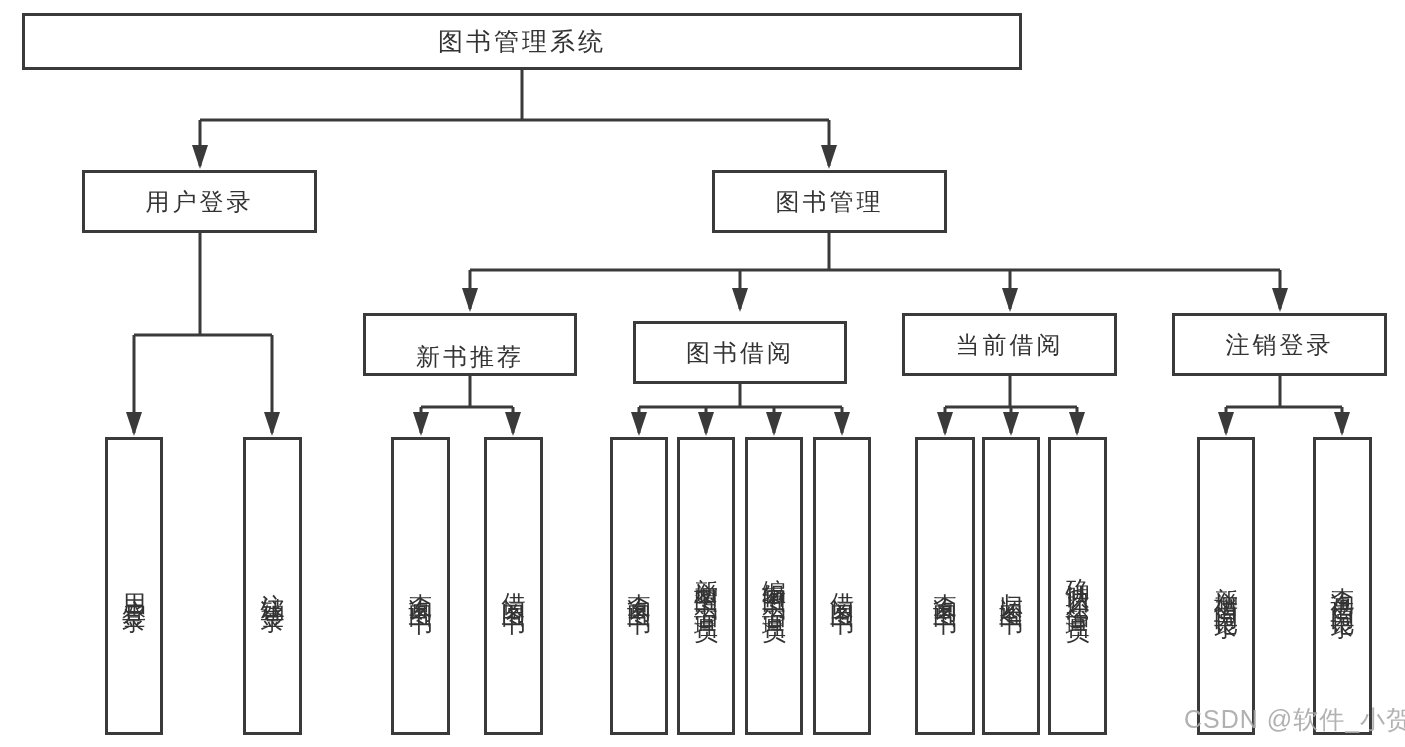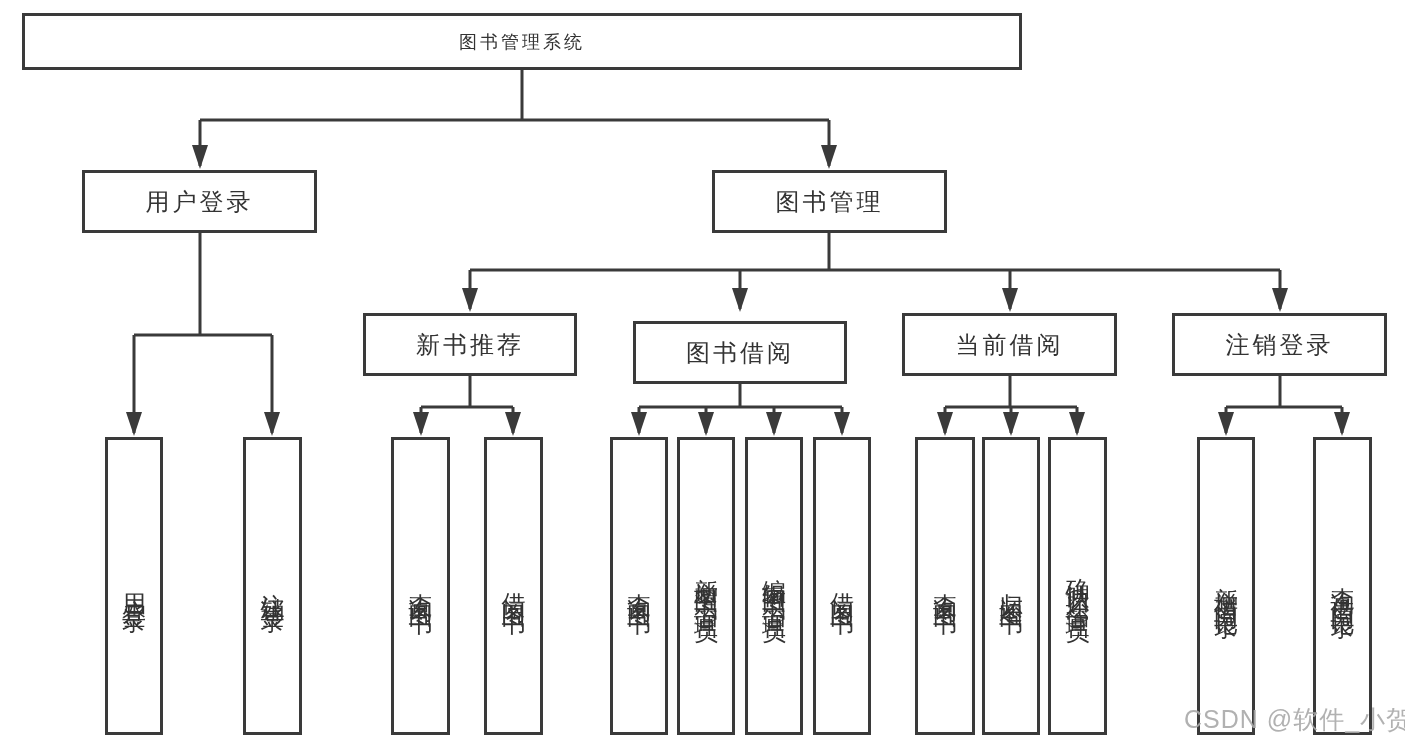--- a/index.html
+++ b/index.html
@@ -27,21 +27,21 @@
     align-items: center;
     justify-content: center;
     z-index: 2;
     color: #333333;
   }
   .h-label {
     font-size: 24px;
     letter-spacing: 3px;
     white-space: nowrap;
   }
-  .root-label { font-size: 18px; }
+  .root-label { font-size: 25px; }
   .leaf {
     writing-mode: vertical-rl;
     text-orientation: mixed;
     font-size: 24px;
     letter-spacing: 6px;
     line-height: 1;
   }
   .leaf .v-label { white-space: nowrap; }
   .watermark {
     position: absolute;
@@ -97,21 +97,21 @@
     <span class="h-label root-label">图书管理系统</span>
   </div>
 
   <div class="box" style="left:82px; top:170px; width:235px; height:63px;">
     <span class="h-label">用户登录</span>
   </div>
   <div class="box" style="left:712px; top:170px; width:235px; height:63px;">
     <span class="h-label">图书管理</span>
   </div>
 
-  <div class="box" style="left:363px; top:313px; width:214px; height:63px;">
+  <div class="box" style="left:363px; top:313px; width:214px; height:63px;align-items:flex-end;">
     <span class="h-label">新书推荐</span>
   </div>
   <div class="box" style="left:633px; top:321px; width:214px; height:63px;">
     <span class="h-label">图书借阅</span>
   </div>
   <div class="box" style="left:902px; top:313px; width:215px; height:63px;">
     <span class="h-label">当前借阅</span>
   </div>
   <div class="box" style="left:1172px; top:313px; width:215px; height:63px;">
     <span class="h-label">注销登录</span>

